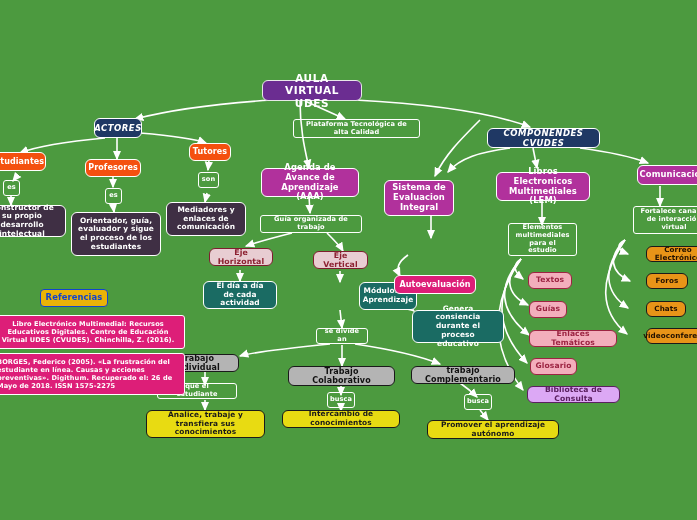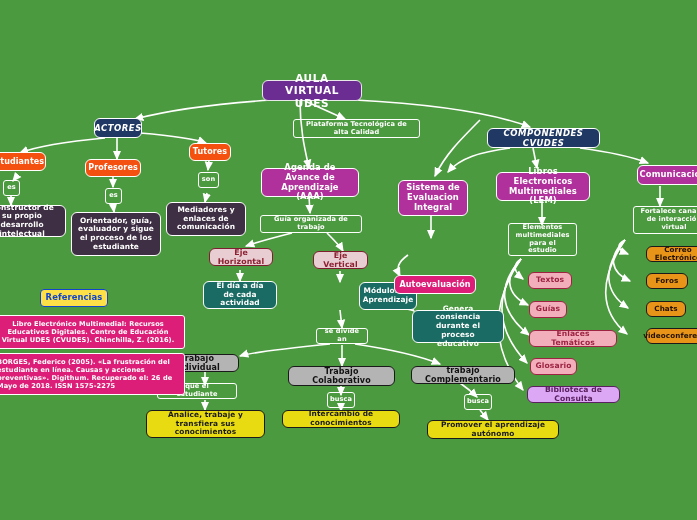--- a/index.html
+++ b/index.html
@@ -32,21 +32,21 @@
   .s-darkpur{background:#3f2f44;color:#ffffff;border-color:#ffffff;font-size:7.4px;}
   .s-magenta{background:#b1319c;color:#ffffff;border-color:#ffffff;font-size:8.4px;}
   .s-pinkcap{background:#e8cdd2;color:#8c2030;border-color:#7d1f2e;font-size:7.8px;border-width:1.5px;}
   .s-teal{background:#1a6b63;color:#ffffff;border-color:#ffffff;font-size:7.4px;}
   .s-pinkhot{background:#dd1e78;color:#ffffff;border-color:#ffffff;font-size:8px;}
   .s-grey{background:#b4b4b4;color:#111111;border-color:#1a1a1a;font-size:8px;}
   .s-yellow{background:#e8db12;color:#1a1a1a;border-color:#1a1a1a;font-size:7.4px;}
   .s-pinklight{background:#f3aebc;color:#9c2442;border-color:#9c2442;font-size:7.6px;}
   .s-violet{background:#dca8f5;color:#5b2060;border-color:#5b2060;font-size:7.6px;}
   .s-orange2{background:#e89418;color:#221100;border-color:#1a1a1a;font-size:7.2px;}
-  .s-refbtn{background:#fde047;color:#1144cc;border-color:#1144cc;font-size:8.4px;border-radius:4px;}
+  .s-refbtn{background:#eab308;color:#1144cc;border-color:#1144cc;font-size:8.4px;border-radius:4px;}
   .s-refbox{background:#dd1e78;color:#ffffff;border-color:#ffffff;font-size:6.6px;text-align:center;padding:4px 5px;border-radius:3px;line-height:1.25;}
   .s-refbox2{text-align:left;justify-content:flex-start;}
 </style>
 </head>
 <body>
 
 <div id="canvas">
 
   <svg class="links" viewBox="0 0 697 520">
     <defs>
@@ -123,21 +123,21 @@
   <div class="node s-plain" style="left:293px;top:119px;width:127px;height:19px;">Plataforma Tecnológica de alta Calidad</div>
 
   <div class="node s-navy" style="left:94px;top:118px;width:48px;height:20px;">ACTORES</div>
 
   <div class="node s-orange" style="left:-12px;top:152px;width:58px;height:19px;">Estudiantes</div>
   <div class="node s-plain" style="left:3px;top:180px;width:17px;height:16px;">es</div>
   <div class="node s-darkpur" style="left:-22px;top:205px;width:88px;height:32px;">Constructor de su propio desarrollo intelectual</div>
 
   <div class="node s-orange" style="left:85px;top:159px;width:56px;height:18px;">Profesores</div>
   <div class="node s-plain" style="left:105px;top:188px;width:17px;height:16px;">es</div>
-  <div class="node s-darkpur" style="left:71px;top:212px;width:90px;height:44px;">Orientador, guía, evaluador y sigue el proceso de los estudiante</div>
+  <div class="node s-darkpur" style="left:71px;top:212px;width:90px;height:44px;">Orientador, guía, evaluador y sigue el proceso de los estudiantes</div>
 
   <div class="node s-orange" style="left:189px;top:143px;width:42px;height:18px;">Tutores</div>
   <div class="node s-plain" style="left:198px;top:172px;width:21px;height:16px;">son</div>
   <div class="node s-darkpur" style="left:166px;top:202px;width:80px;height:34px;">Mediadores y enlaces de comunicación</div>
 
   <div class="node s-magenta" style="left:261px;top:168px;width:98px;height:29px;">Agenda de Avance de Aprendizaje (AAA)</div>
   <div class="node s-plain" style="left:260px;top:215px;width:102px;height:18px;">Guía organizada de trabajo</div>
 
   <div class="node s-pinkcap" style="left:209px;top:248px;width:64px;height:18px;">Eje Horizontal</div>
   <div class="node s-teal" style="left:203px;top:281px;width:74px;height:28px;">El día a día de cada actividad</div>
@@ -152,21 +152,21 @@
   <div class="node s-yellow" style="left:146px;top:410px;width:119px;height:28px;">Analice, trabaje y transfiera sus conocimientos</div>
 
   <div class="node s-grey" style="left:288px;top:366px;width:107px;height:20px;">Trabajo Colaborativo</div>
   <div class="node s-plain" style="left:327px;top:392px;width:28px;height:16px;">busca</div>
   <div class="node s-yellow" style="left:282px;top:410px;width:118px;height:18px;">Intercambio de conocimientos</div>
 
   <div class="node s-grey" style="left:411px;top:366px;width:104px;height:18px;">trabajo Complementario</div>
   <div class="node s-plain" style="left:464px;top:394px;width:28px;height:16px;">busca</div>
   <div class="node s-yellow" style="left:427px;top:420px;width:132px;height:19px;">Promover el aprendizaje autónomo</div>
 
-  <div class="node s-magenta" style="left:398px;top:180px;width:70px;height:36px;">Sistema de Evaluacion Integral</div>
+  <div class="node s-magenta" style="left:384px;top:180px;width:70px;height:36px;">Sistema de Evaluacion Integral</div>
   <div class="node s-pinkhot" style="left:394px;top:275px;width:82px;height:19px;">Autoevaluación</div>
   <div class="node s-teal" style="left:412px;top:310px;width:92px;height:33px;">Genera consiencia durante el proceso educativo</div>
 
   <div class="node s-navy" style="left:487px;top:128px;width:113px;height:20px;">COMPONENDES CVUDES</div>
 
   <div class="node s-magenta" style="left:496px;top:172px;width:94px;height:29px;">Libros Electronicos Multimediales (LEM)</div>
   <div class="node s-plain" style="left:508px;top:223px;width:69px;height:33px;">Elementos multimediales para el estudio</div>
 
   <div class="node s-pinklight" style="left:528px;top:272px;width:44px;height:17px;">Textos</div>
   <div class="node s-pinklight" style="left:529px;top:301px;width:38px;height:17px;">Guías</div>

